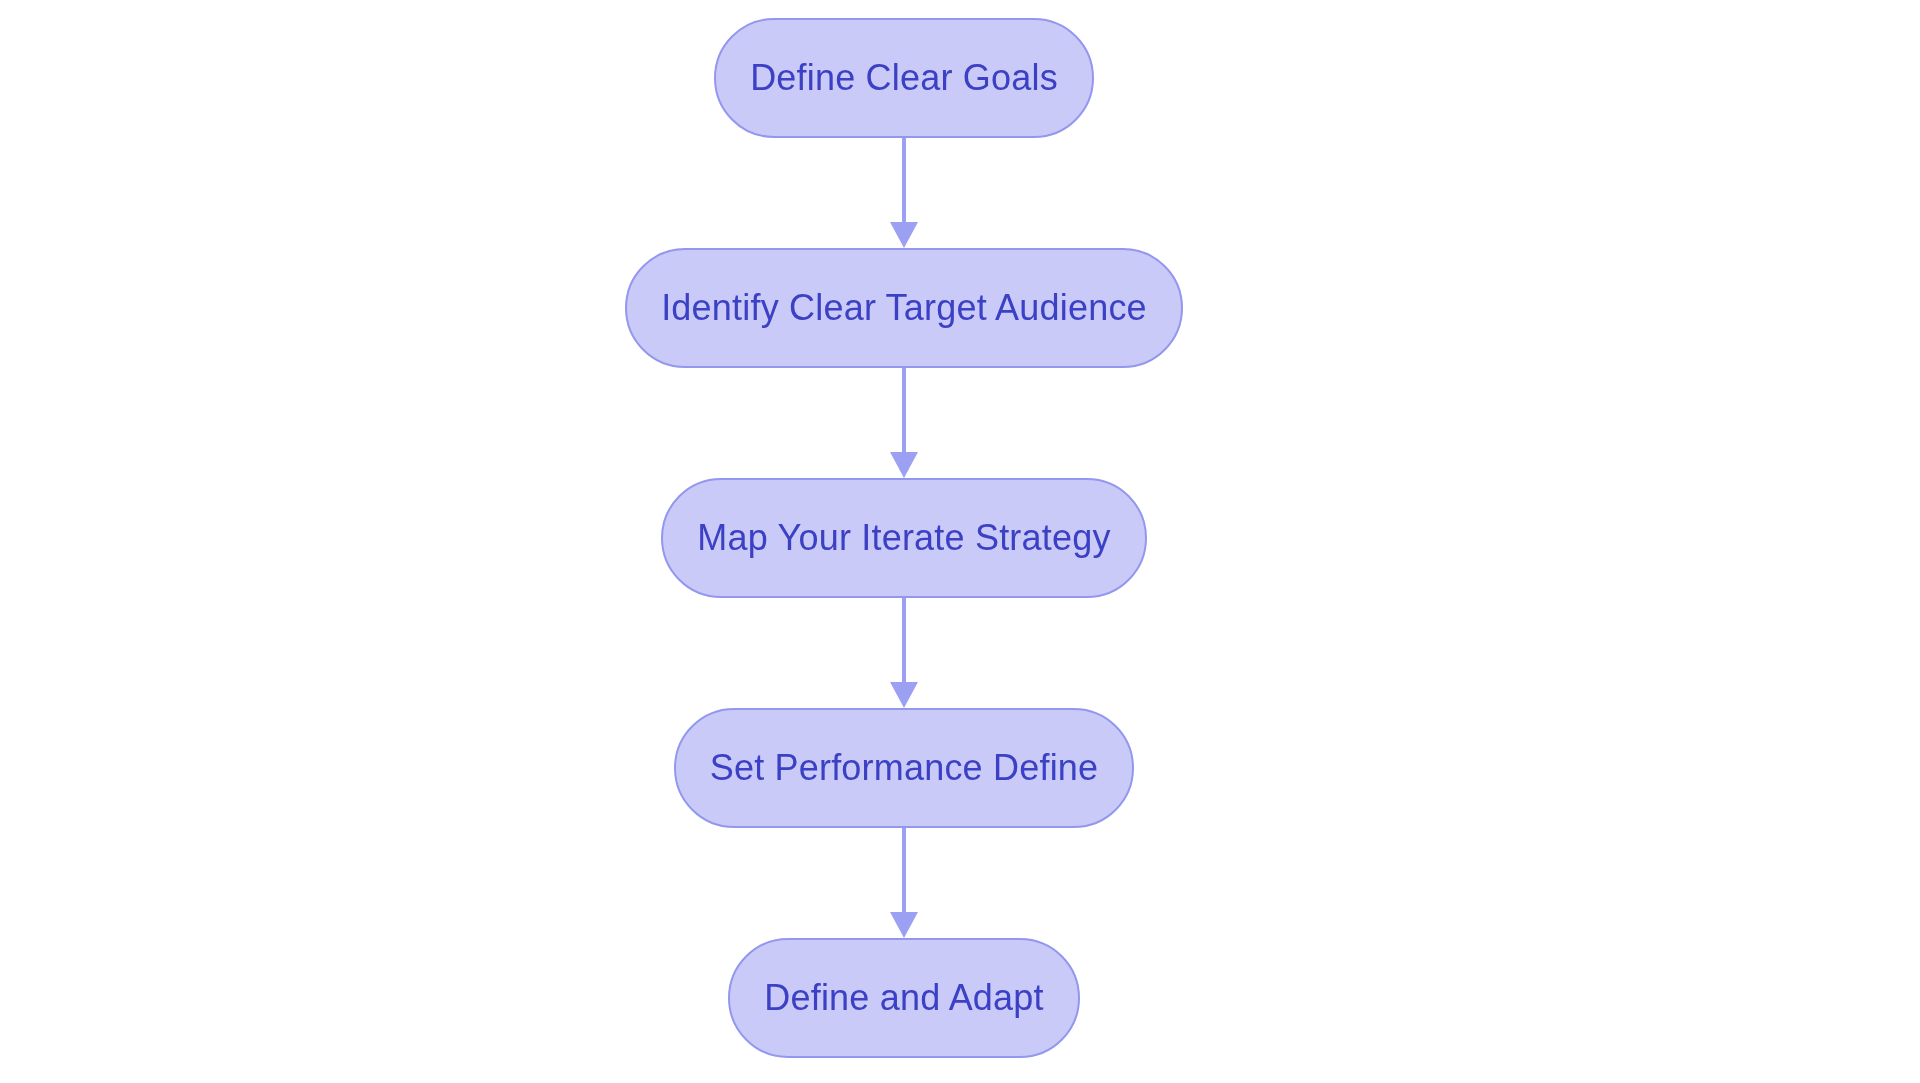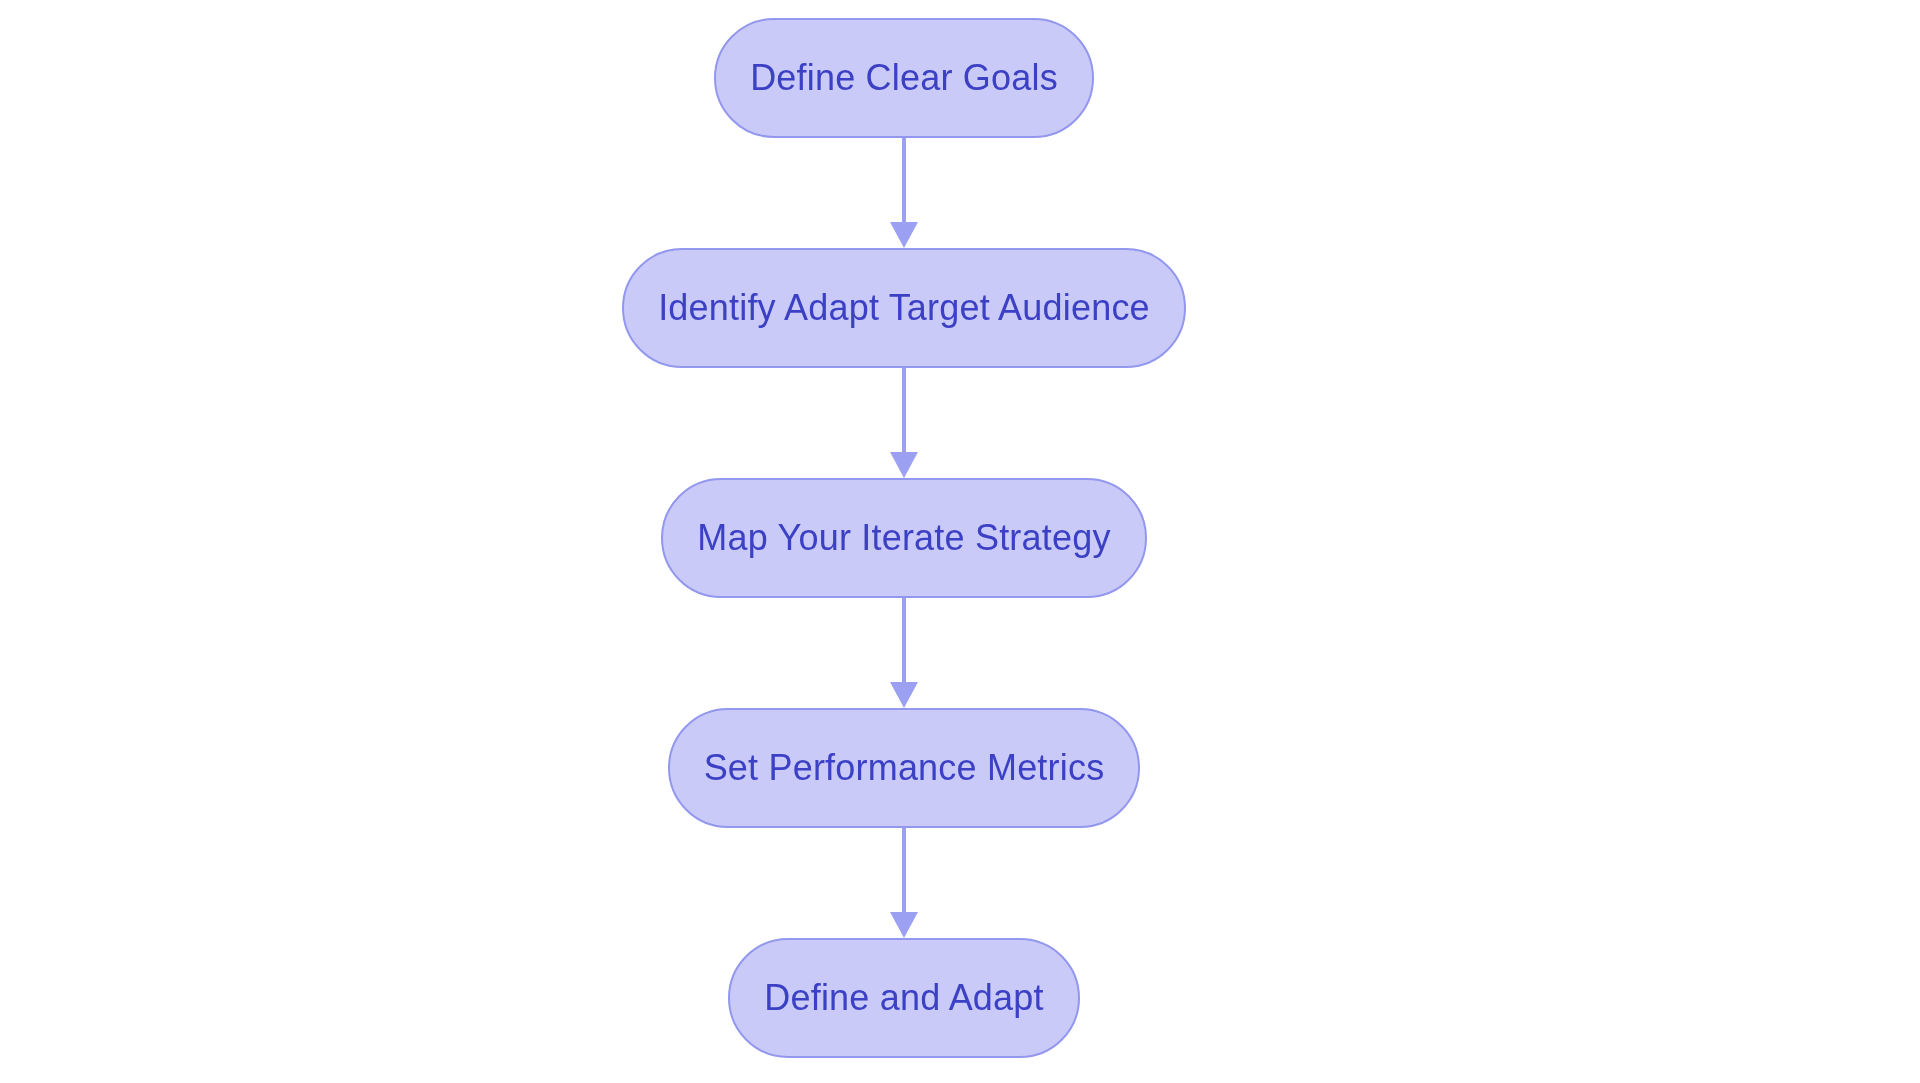--- a/index.html
+++ b/index.html
@@ -70,39 +70,39 @@
   <div class="node">
     <span>Define Clear Goals</span>
   </div>
 
   <div class="connector">
     <div class="shaft"></div>
     <div class="head"></div>
   </div>
 
   <div class="node">
-    <span>Identify Adapt Target Audience</span>
+    <span>Identify Clear Target Audience</span>
   </div>
 
   <div class="connector">
     <div class="shaft"></div>
     <div class="head"></div>
   </div>
 
   <div class="node">
     <span>Map Your Iterate Strategy</span>
   </div>
 
   <div class="connector">
     <div class="shaft"></div>
     <div class="head"></div>
   </div>
 
   <div class="node">
-    <span>Set Performance Metrics</span>
+    <span>Set Performance Define</span>
   </div>
 
   <div class="connector">
     <div class="shaft"></div>
     <div class="head"></div>
   </div>
 
   <div class="node">
     <span>Define and Adapt</span>
   </div>

